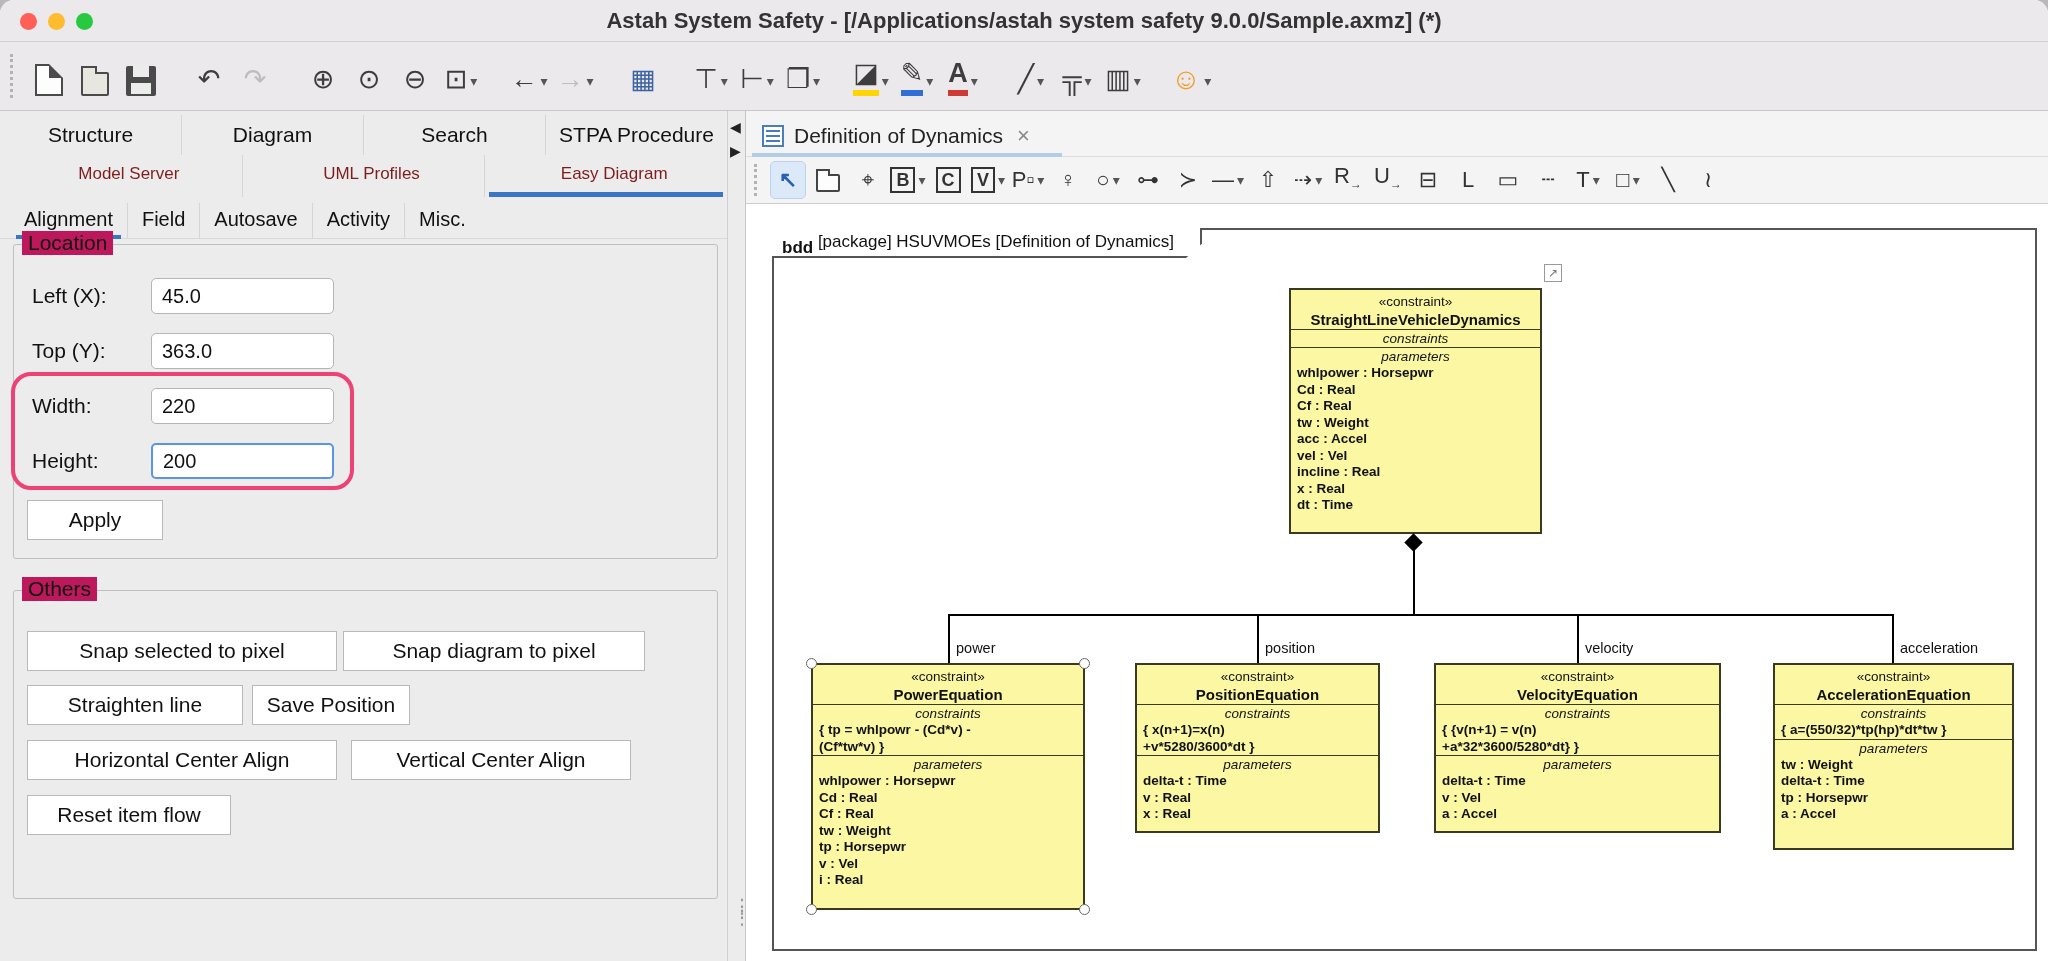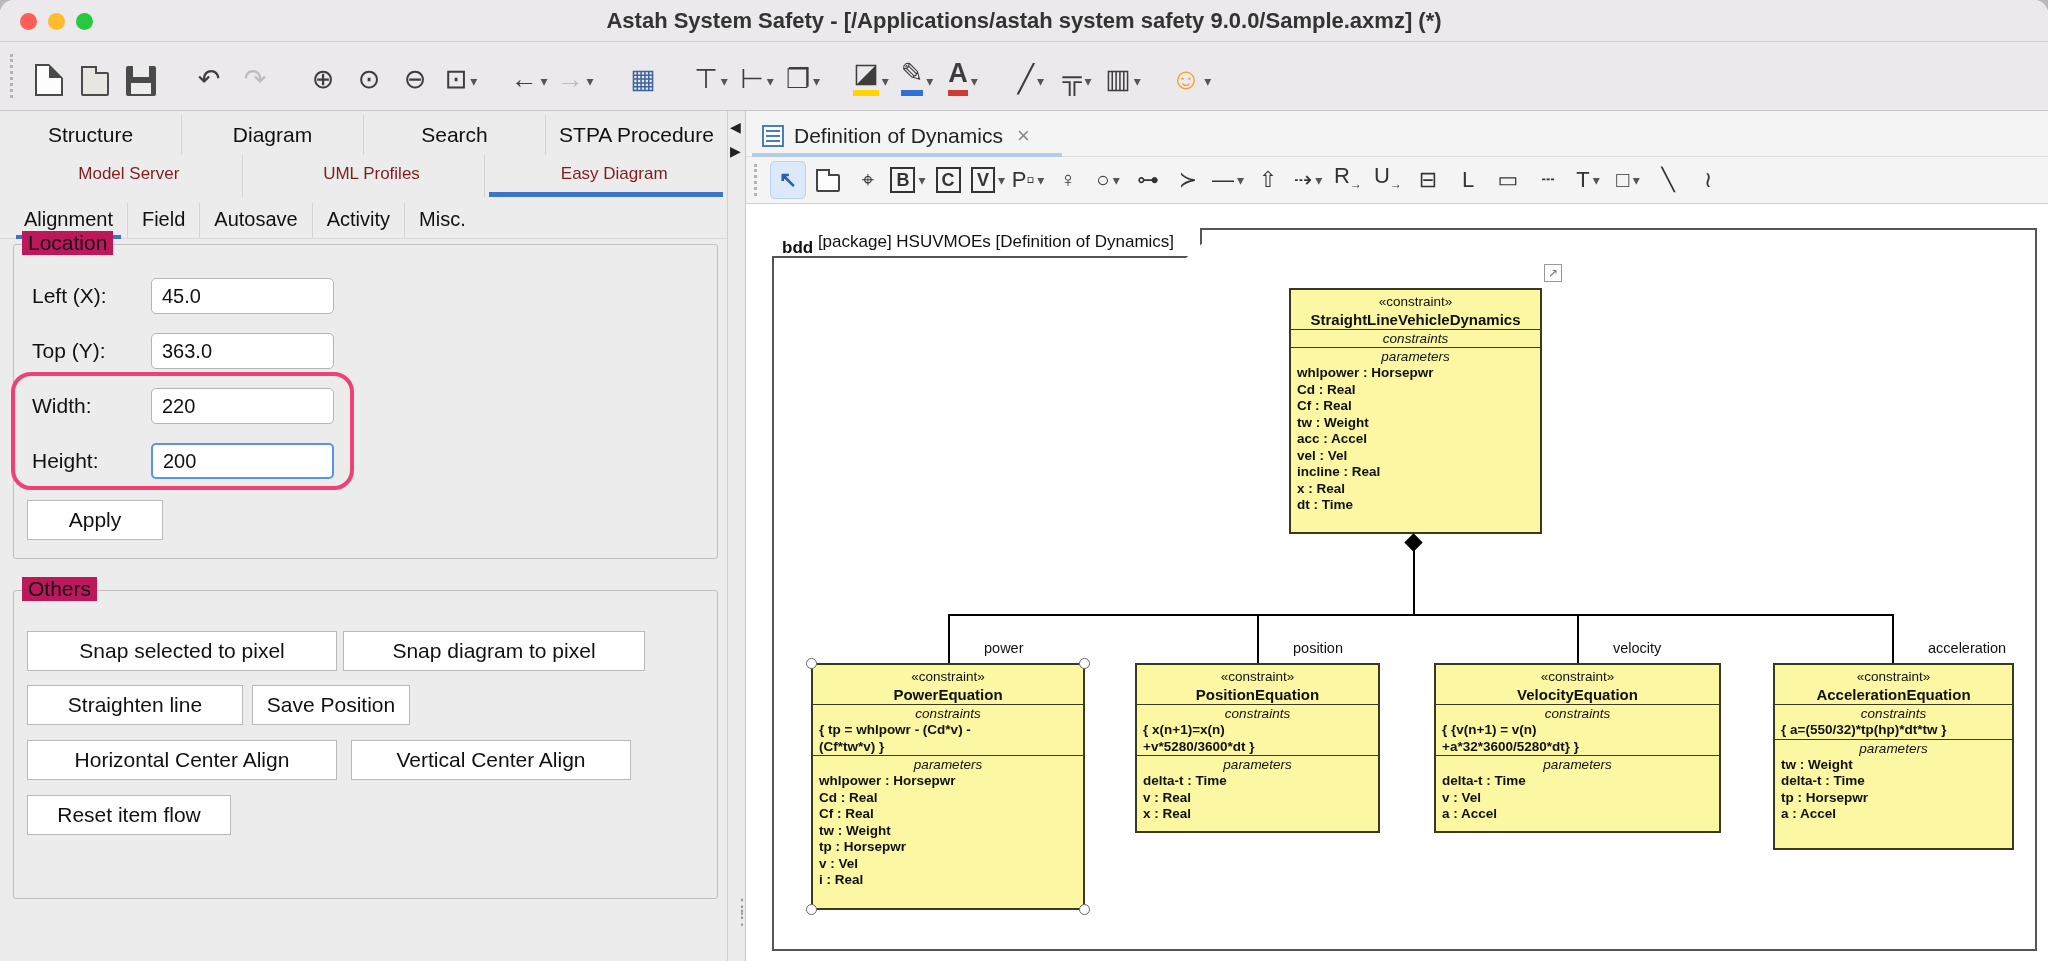--- a/index.html
+++ b/index.html
@@ -148,21 +148,21 @@
   .blk-velocity { left:688px; top:459px; width:287px; height:170px; }
   .blk-acceleration { left:1027px; top:459px; width:241px; height:187px; }
 
   .expand-icon { position:absolute; left:798px; top:60px; width:18px; height:18px; border:1px solid #999;
                  color:#777; font-size:12px; line-height:16px; text-align:center; }
 
   .vline { position:absolute; width:2px; background:#000; }
   .hline { position:absolute; height:2px; background:#000; }
   .diamond { position:absolute; left:661px; top:332px; width:13px; height:13px; background:#000;
              transform:rotate(45deg); }
-  .conn-label { position:absolute; font-size:14.5px; color:#111;margin-left:28px; }
+  .conn-label { position:absolute; font-size:14.5px; color:#111; }
   .handle { position:absolute; width:11px; height:11px; border:1.5px solid #666; border-radius:50%;
             background:#fff; }
 </style>
 </head>
 <body>
 
 <div id="app">
 
   <div class="titlebar">
     <span class="tl red"></span>

